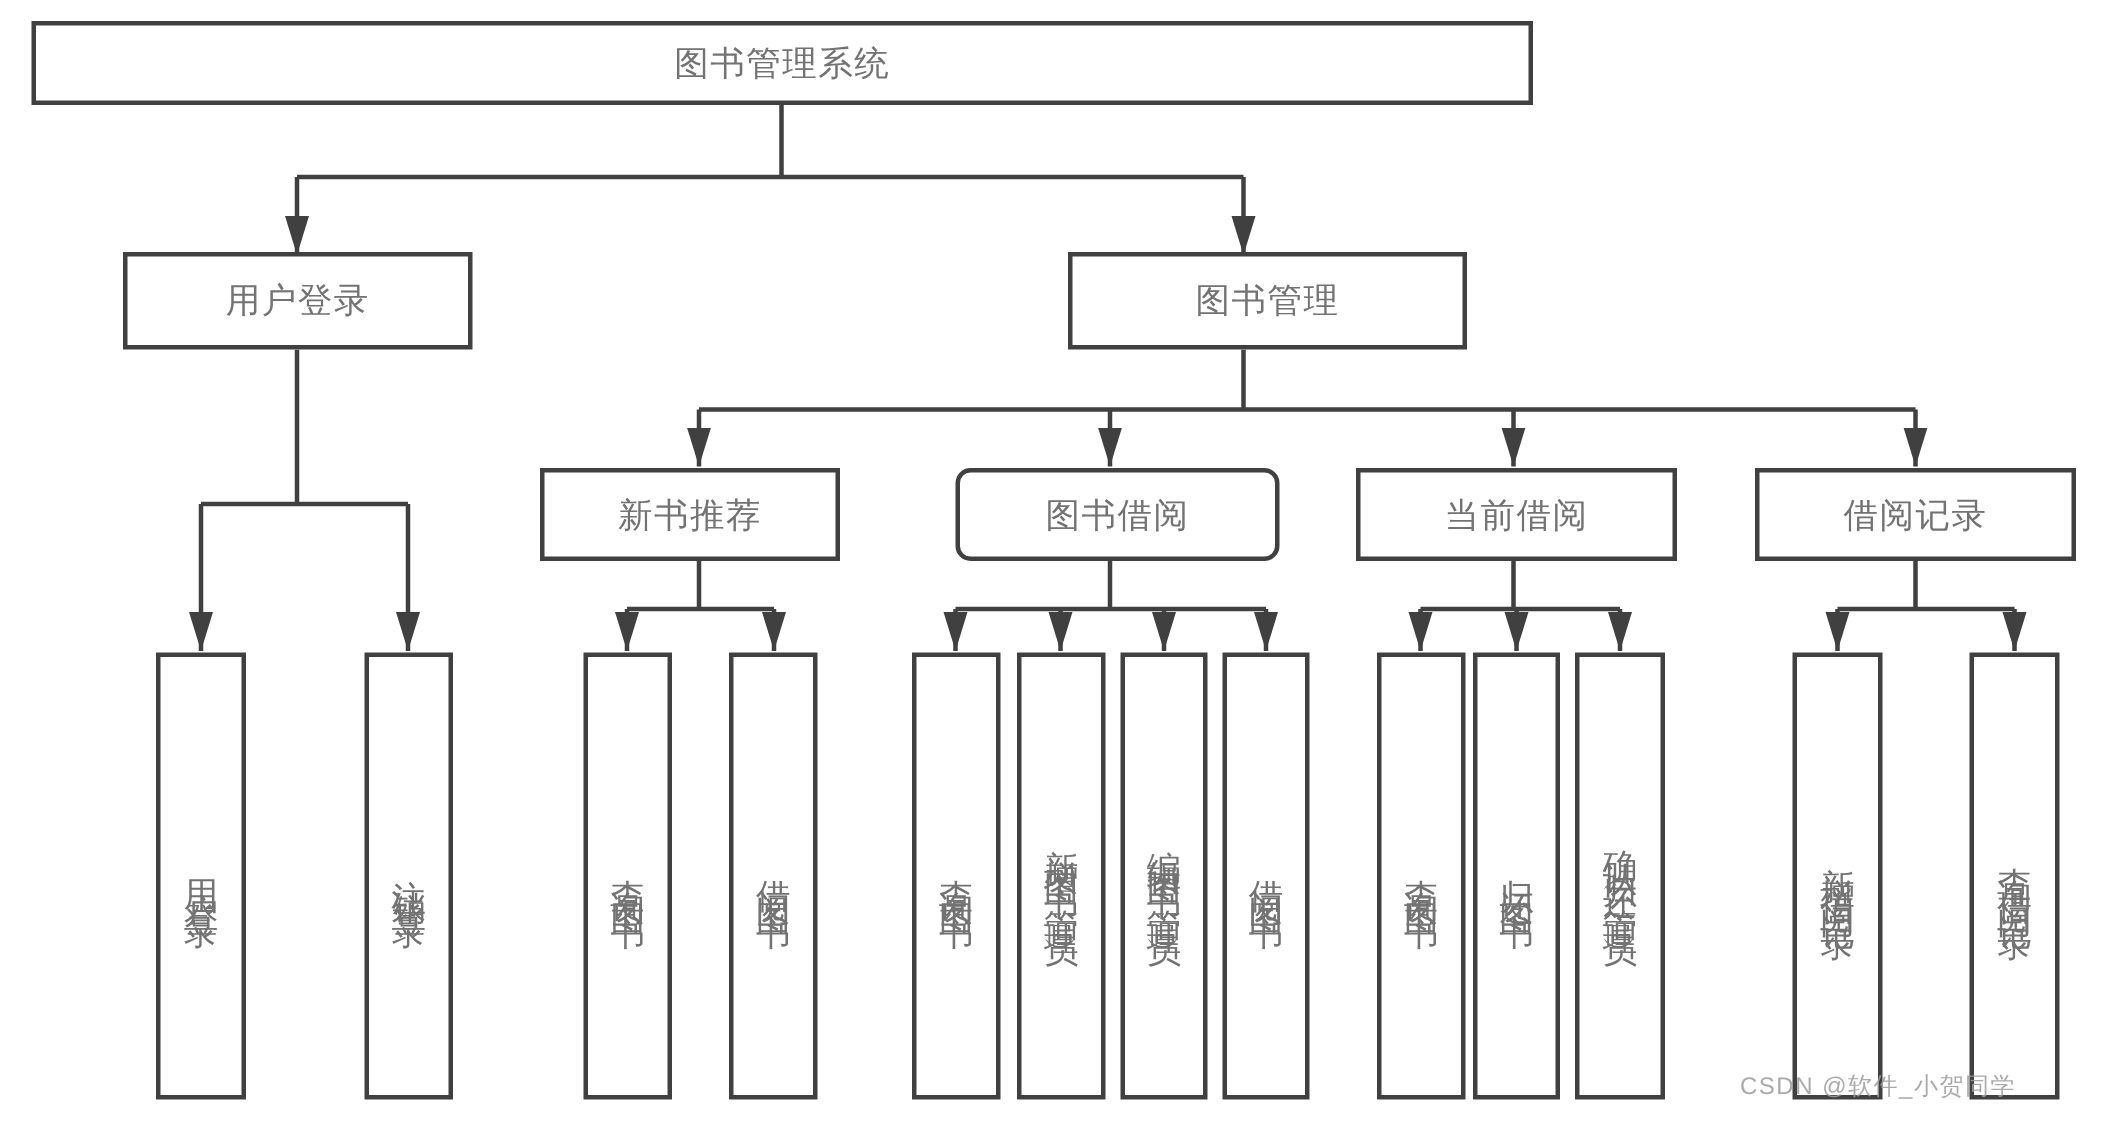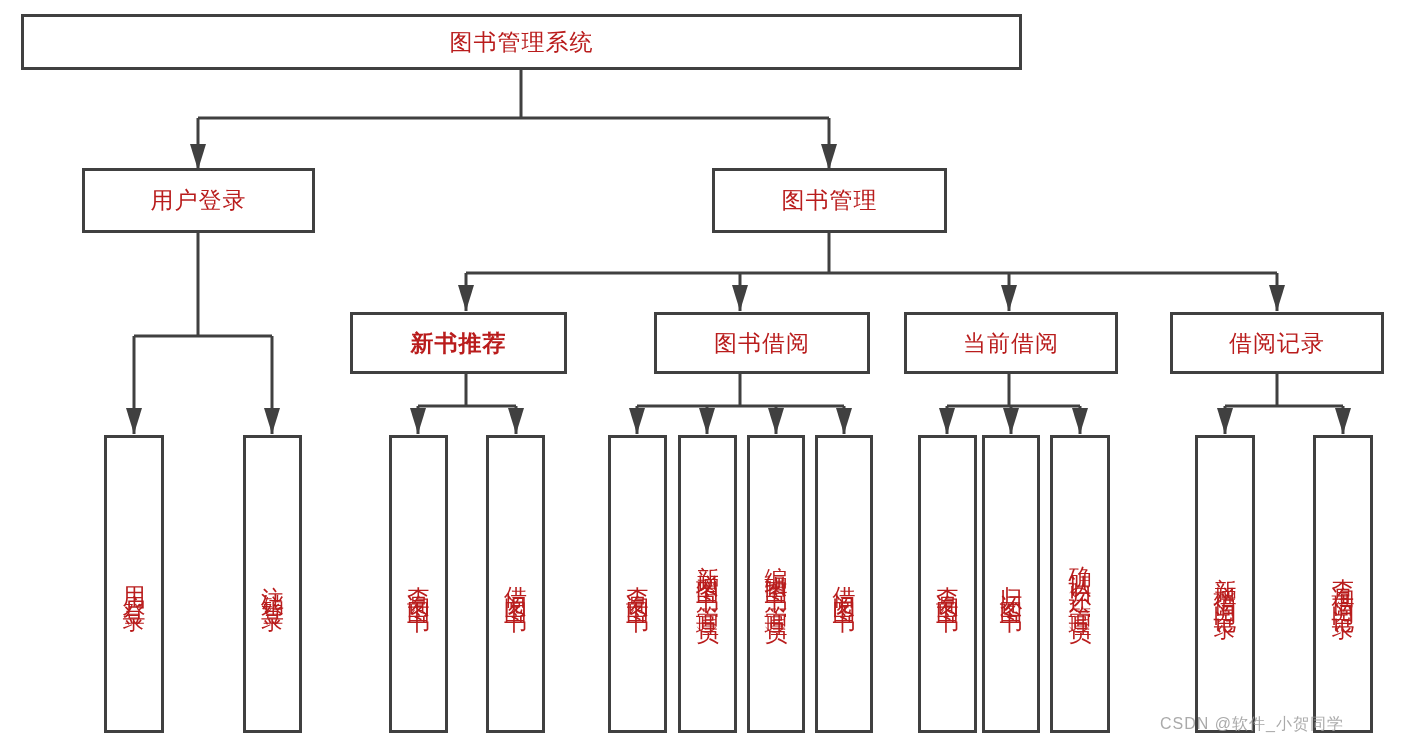--- a/index.html
+++ b/index.html
@@ -17,33 +17,33 @@
     width: 1405px; height: 747px;
   }
   .box {
     position: absolute;
     box-sizing: border-box;
     border: 3px solid #404040;
     background: #ffffff;
     display: flex;
     align-items: center;
     justify-content: center;
-    color: #b91c1c;
+    color: #737373;
   }
   .hbox span {
     font-size: 23px;
     letter-spacing: 1px;
     white-space: nowrap;
   }
   .root  { left: 21px;  top: 14px;  width: 1001px; height: 56px; }
   .l2a   { left: 82px;  top: 168px; width: 233px;  height: 65px; }
-  .l2b   { left: 712px; top: 168px; width: 235px;  height: 65px; }
+  .l2b   { left: 712px; top: 168px; width: 266px;  height: 65px; }
   .l3    { top: 312px; height: 62px; }
-  .l3a   { left: 350px;  width: 217px; font-weight: bold; }
-  .l3b   { left: 654px;  width: 216px; }
+  .l3a   { left: 360px;  width: 200px; }
+  .l3b   { left: 637px;  width: 216px; border-radius: 10px; }
   .l3c   { left: 904px;  width: 214px; }
   .l3d   { left: 1170px; width: 214px; }
   .leaf  { top: 435px; height: 298px; }
   .vbox span {
     writing-mode: vertical-rl;
     text-orientation: mixed;
     font-size: 23px;
     letter-spacing: 8px;
     line-height: 1;
     white-space: nowrap;

